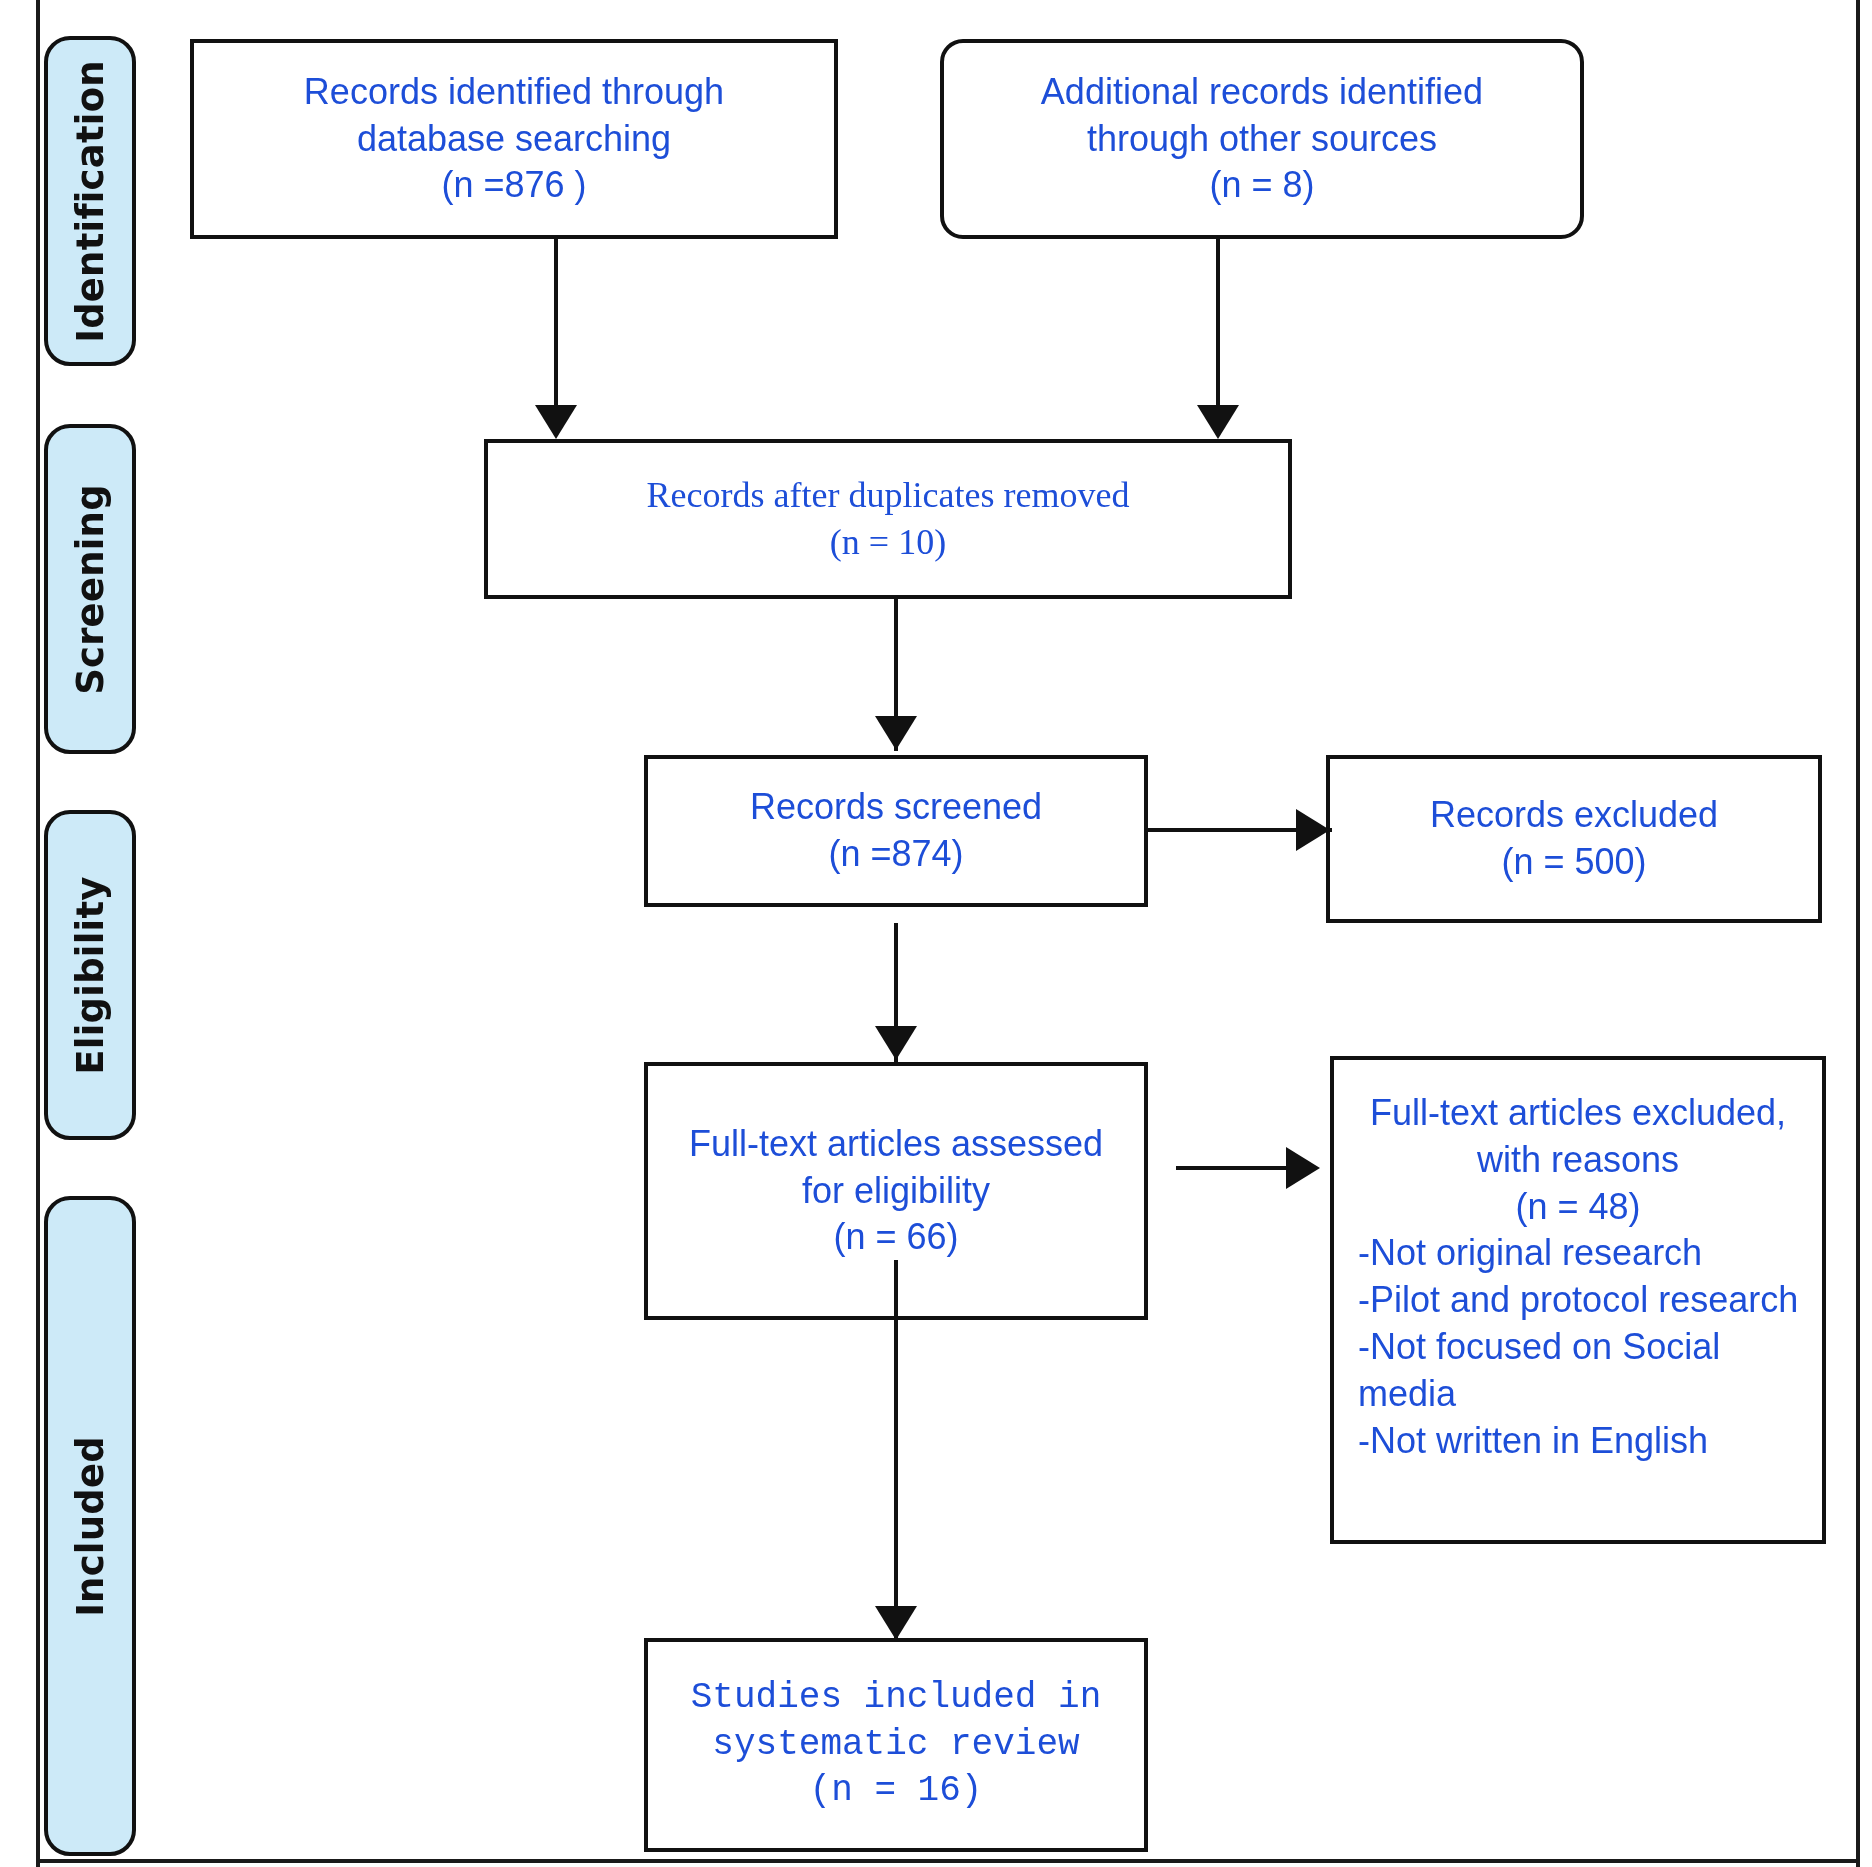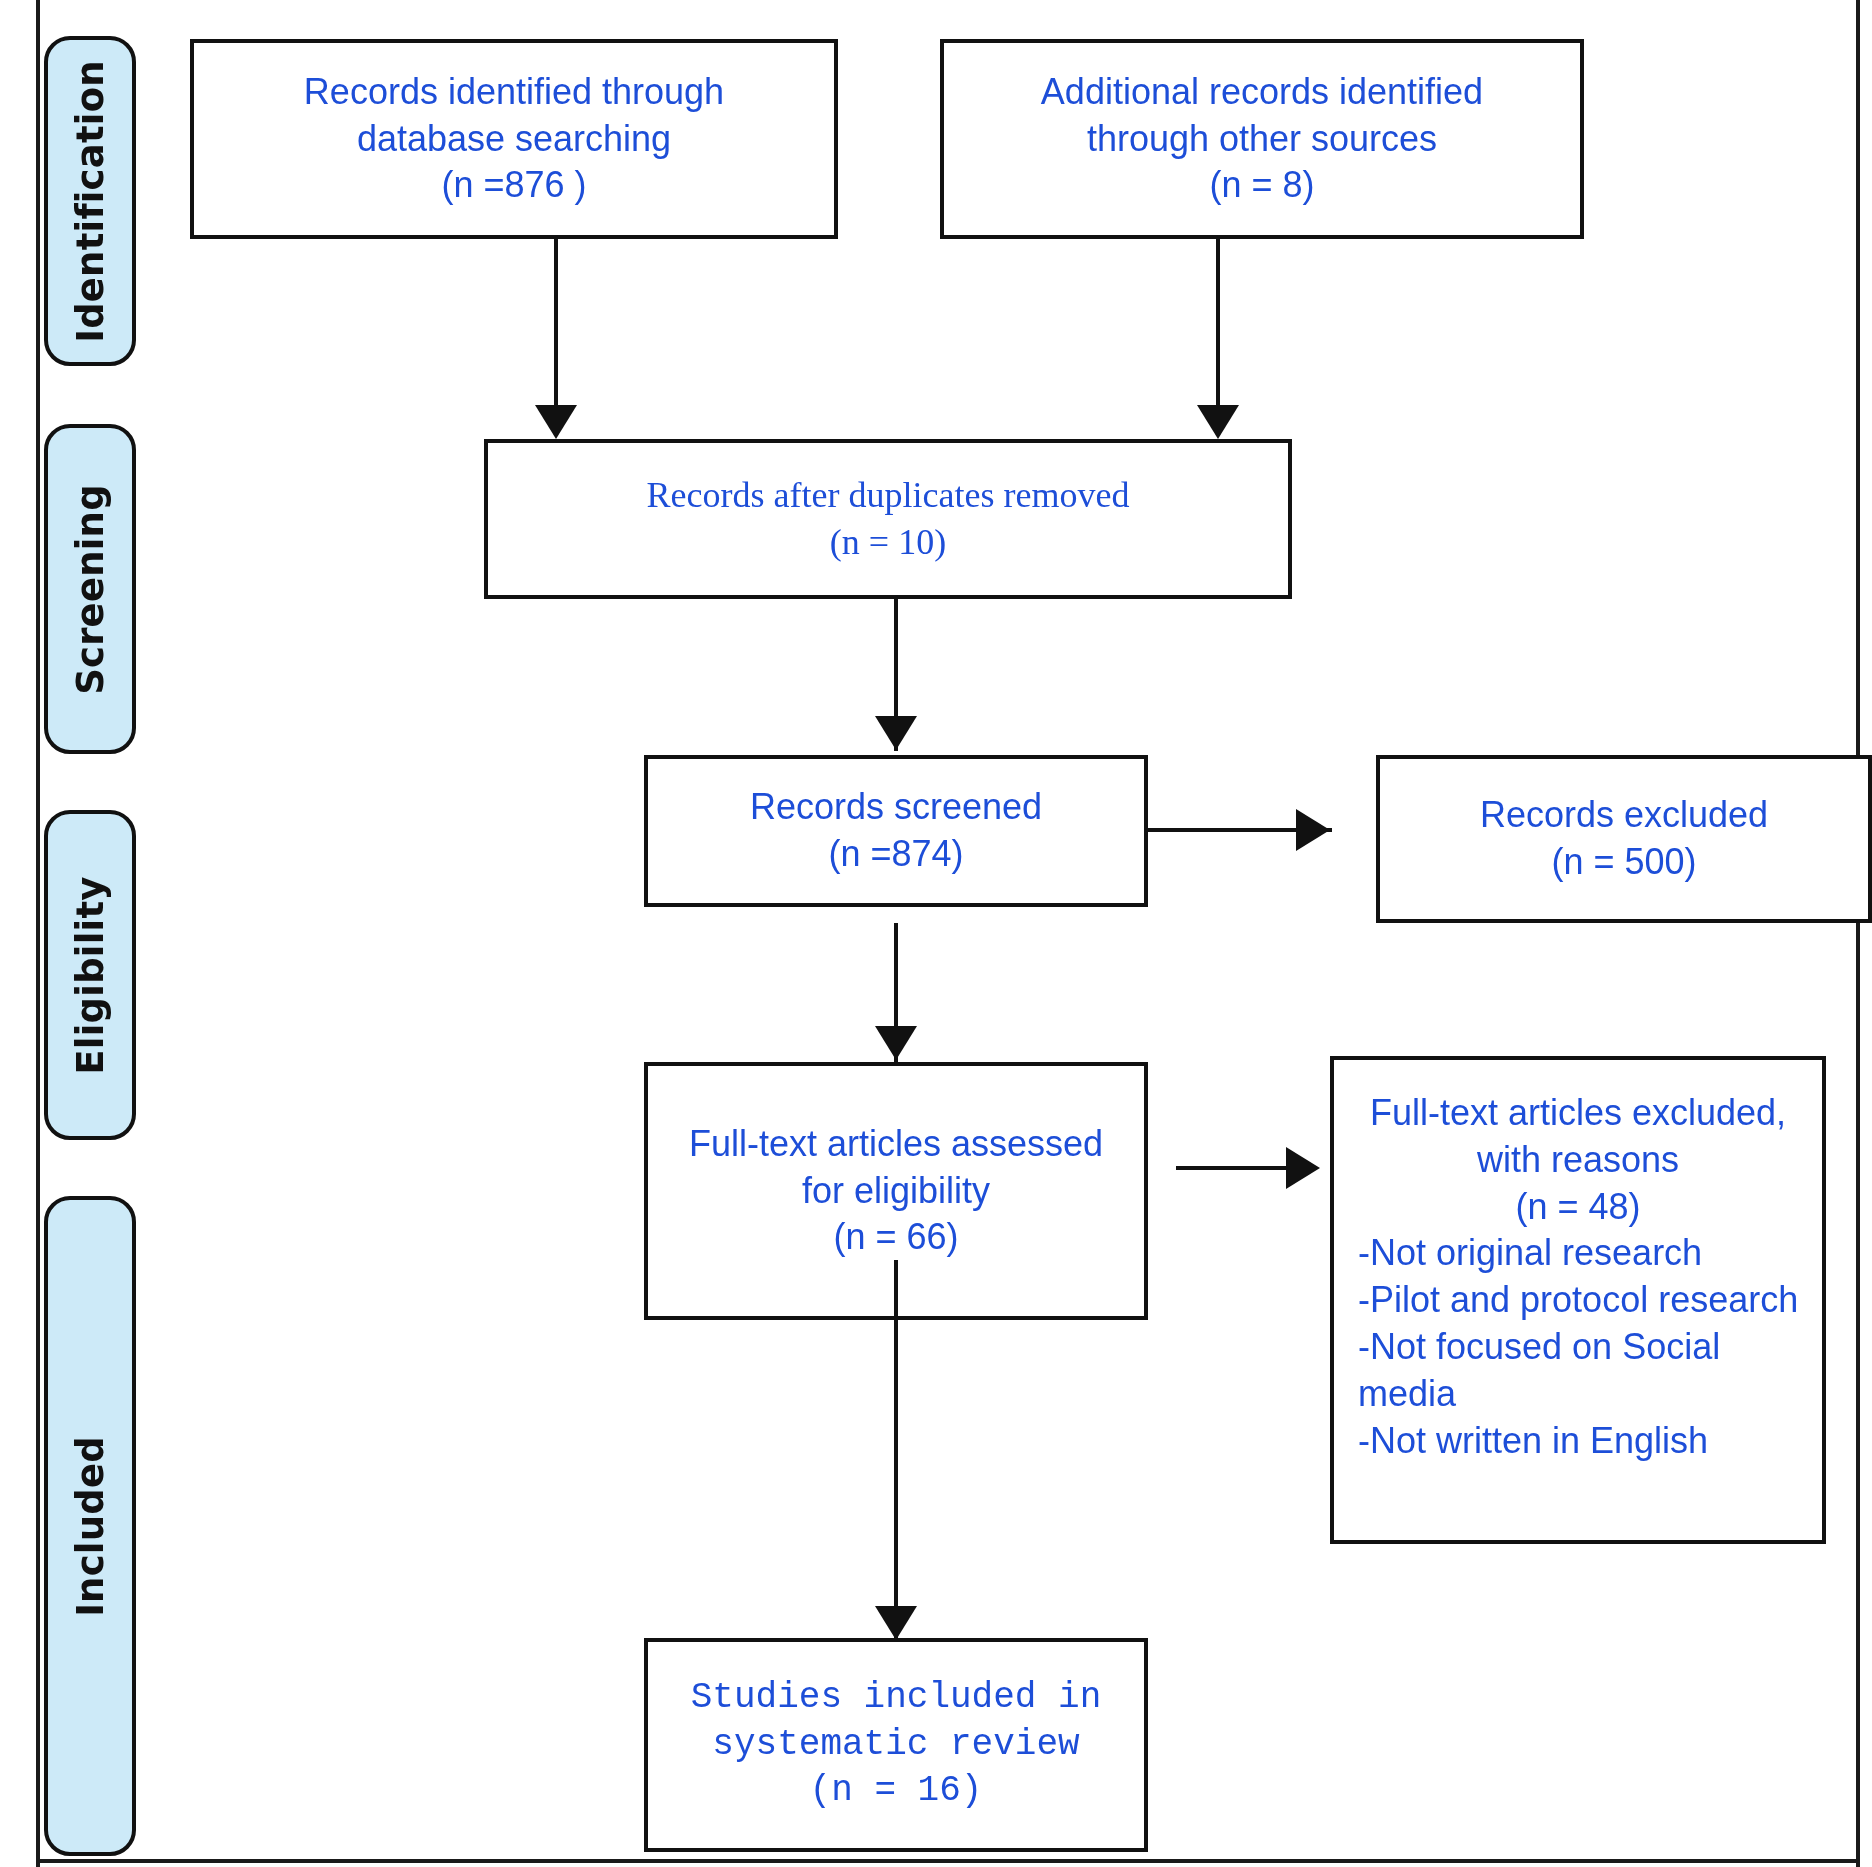--- a/index.html
+++ b/index.html
@@ -130,21 +130,21 @@
   <div class="stage-label" style="left:44px; top:1196px; width:92px; height:660px;">
     <span class="stage-text">Included</span>
   </div>
 
   <div class="flow-box" style="left:190px; top:39px; width:648px; height:200px;">
     <div class="line">Records identified through</div>
     <div class="line">database searching</div>
     <div class="line">(n =876   )</div>
   </div>
 
-  <div class="flow-box" style="left:940px; top:39px; width:644px; height:200px;">
+  <div class="flow-box" style="left:940px; top:39px; width:644px; height:200px;border-radius:23px;">
     <div class="line">Additional records identified</div>
     <div class="line">through other sources</div>
     <div class="line">(n = 8)</div>
   </div>
 
   <div class="conn-v" style="left:554px; top:239px; height:168px;"></div>
   <div class="arrow-down" style="left:535px; top:405px;"></div>
 
   <div class="conn-v" style="left:1216px; top:239px; height:168px;"></div>
   <div class="arrow-down" style="left:1197px; top:405px;"></div>
@@ -155,21 +155,21 @@
   </div>
 
   <div class="conn-v" style="left:894px; top:599px; height:152px;"></div>
   <div class="arrow-down" style="left:875px; top:716px;"></div>
 
   <div class="flow-box" style="left:644px; top:755px; width:504px; height:152px;">
     <div class="line">Records screened</div>
     <div class="line">(n =874)</div>
   </div>
 
-  <div class="flow-box" style="left:1376px; top:755px; width:496px; height:168px;">
+  <div class="flow-box" style="left:1326px; top:755px; width:496px; height:168px;">
     <div class="line">Records excluded</div>
     <div class="line">(n = 500)</div>
   </div>
 
   <div class="conn-h" style="left:1148px; top:828px; width:184px;"></div>
   <div class="arrow-right" style="left:1296px; top:809px;"></div>
 
   <div class="conn-v" style="left:894px; top:923px; height:140px;"></div>
   <div class="arrow-down" style="left:875px; top:1026px;"></div>
 

